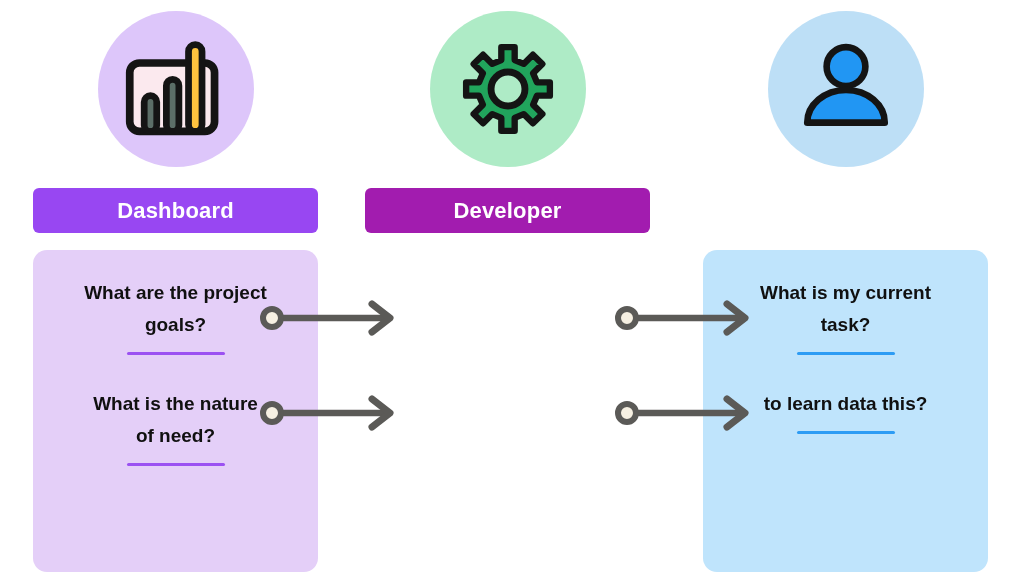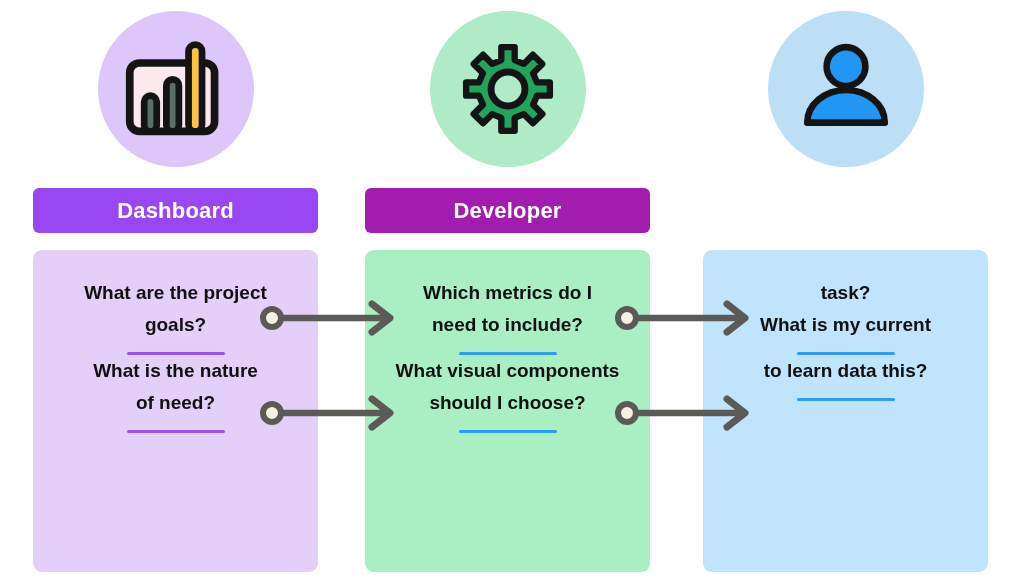--- a/index.html
+++ b/index.html
@@ -14,25 +14,25 @@
     position:absolute;top:11px;left:50%;transform:translateX(-50%);
     width:156px;height:156px;border-radius:50%;
     display:flex;align-items:center;justify-content:center;
   }
   .header{
     position:absolute;top:188px;left:0;width:285px;height:45px;border-radius:6px;
     display:flex;align-items:center;justify-content:center;
     color:#ffffff;font-size:22px;font-weight:600;letter-spacing:.2px;
   }
   .qbox{
-    position:absolute;top:250px;left:0;width:285px;height:322px;border-radius:9px;
+    position:absolute;top:250px;left:0;width:285px;height:322px;border-radius:14px;
     box-sizing:border-box;padding-top:27px;
   }
   .qblock{text-align:center;}
-  .qblock + .qblock{margin-top:0;}
+  .qblock + .qblock{margin-top:33px;}
   .qline{
     font-size:19px;line-height:32px;font-weight:600;color:#101010;
   }
   .underline{width:98px;height:3px;margin:11px auto 0;border-radius:2px;}
   #connector-overlay{position:absolute;left:0;top:0;pointer-events:none;}
   .icon-svg{display:block;}
 </style>
 </head>
 <body>
 
@@ -67,45 +67,33 @@
   <div class="column" id="col-1">
     <div class="icon-circle" style="background-color: rgb(174, 235, 198);">
       <svg class="icon-svg" width="106" height="106" viewBox="0 0 100 100">
         <polygon points="77.3,43.7 89.5,43.7 89.5,56.3 77.3,56.3 73.7,64.8 82.4,73.5 73.5,82.4 64.8,73.7 56.3,77.3 56.3,89.5 43.7,89.5 43.7,77.3 35.2,73.7 26.5,82.4 17.6,73.5 26.3,64.8 22.7,56.3 10.5,56.3 10.5,43.7 22.7,43.7 26.3,35.2 17.6,26.5 26.5,17.6 35.2,26.3 43.7,22.7 43.7,10.5 56.3,10.5 56.3,22.7 64.8,26.3 73.5,17.6 82.4,26.5 73.7,35.2" stroke-width="6" stroke-linejoin="round" fill="#21a45c" stroke="#141414"></polygon>
         <circle cx="50" cy="50" r="16" stroke-width="6.5" fill="#aeebc6" stroke="#141414"></circle>
       </svg>
     </div>
     <div class="header" style="background-color: #a21caf;">
       <span>Developer</span>
     </div>
-    <div class="qbox" style="background-color: rgb(169, 239, 195);">
-      <div class="qblock">
-        <div class="qline">Which metrics do I</div>
-        <div class="qline">need to include?</div>
-        <div class="underline" style="background-color: rgb(45, 156, 244);"></div>
-      </div>
-      <div class="qblock">
-        <div class="qline">What visual components</div>
-        <div class="qline">should I choose?</div>
-        <div class="underline" style="background-color: rgb(45, 156, 244);"></div>
-      </div>
-    </div>
   </div>
 
   <div class="column" id="col-2">
     <div class="icon-circle" style="background-color: rgb(189, 223, 246);">
       <svg class="icon-svg" width="102" height="102" viewBox="0 0 100 100">
         <circle cx="50" cy="28" r="19" stroke-width="6.5" fill="#2196f3" stroke="#141414"></circle>
         <path d="M12 83 A 38 32 0 0 1 88 83 L 12 83 Z" stroke-width="6.5" stroke-linejoin="round" fill="#2196f3" stroke="#141414"></path>
       </svg>
     </div>
     <div class="qbox" style="background-color: rgb(191, 228, 252);">
       <div class="qblock">
+        <div class="qline">What is my current</div>
         <div class="qline">task?</div>
-        <div class="qline">What is my current</div>
         <div class="underline" style="background-color: rgb(45, 156, 244);"></div>
       </div>
       <div class="qblock">
         <div class="qline">to learn data this?</div>
         <div class="underline" style="background-color: rgb(45, 156, 244);"></div>
       </div>
     </div>
   </div>
 
   <svg id="connector-overlay" width="1024" height="584" viewBox="0 0 1024 584">

